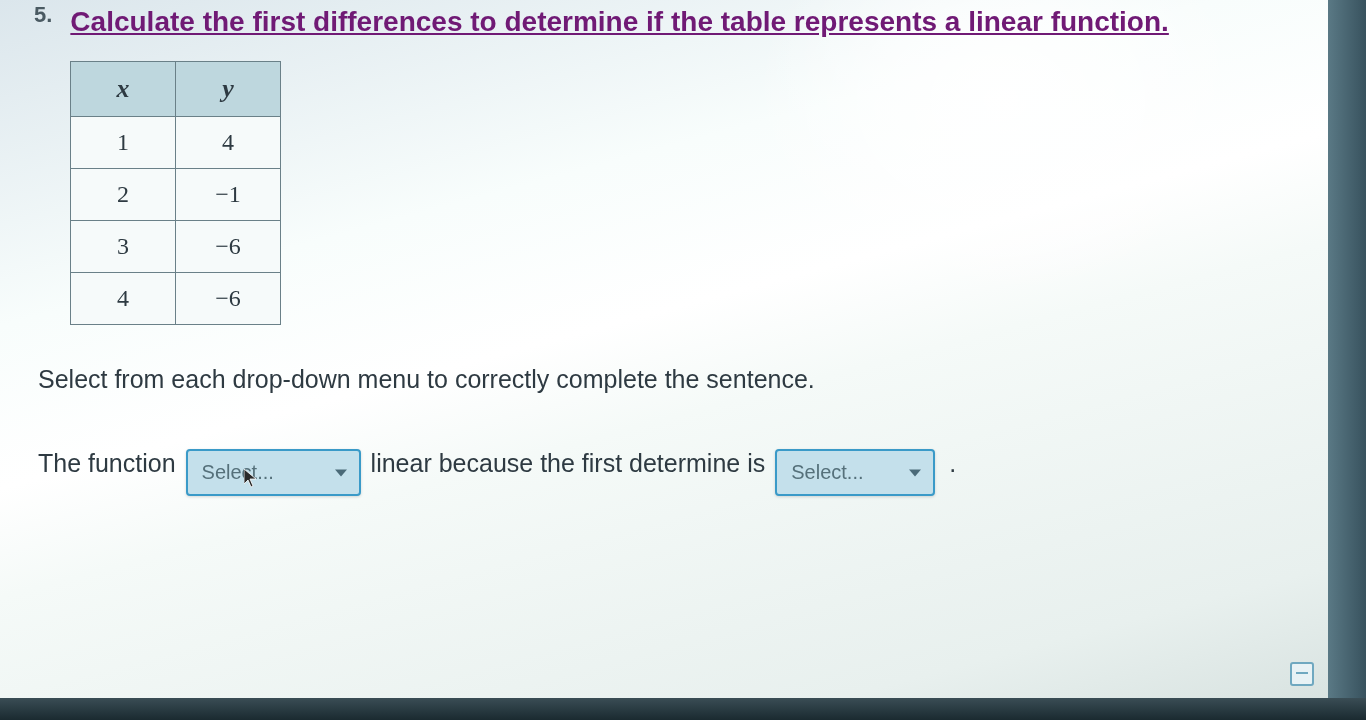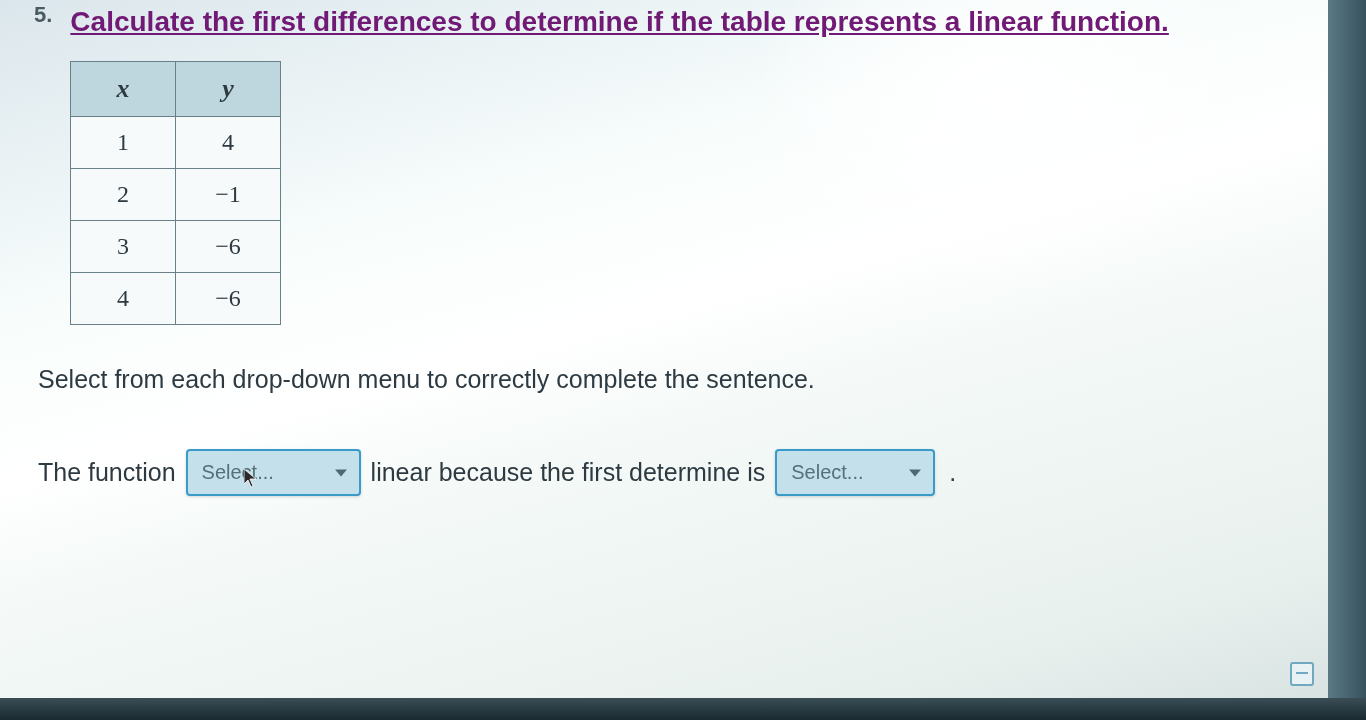--- a/index.html
+++ b/index.html
@@ -79,21 +79,20 @@
       background: #f6fafa;
       font-family: "Times New Roman", serif;
     }
     .instruction {
       font-size: 25px;
       color: #2e3a42;
       margin: 0 0 55px 4px;
     }
     .answer-row {
       display: flex;
-      align-items: center;
       gap: 10px;
       margin-left: 4px;
       font-size: 25px;
       color: #2e3a42;
       flex-wrap: wrap;
     }
     .dropdown {
       background: #c4e0eb;
       border: 2px solid #3a9ac8;
       border-radius: 4px;

